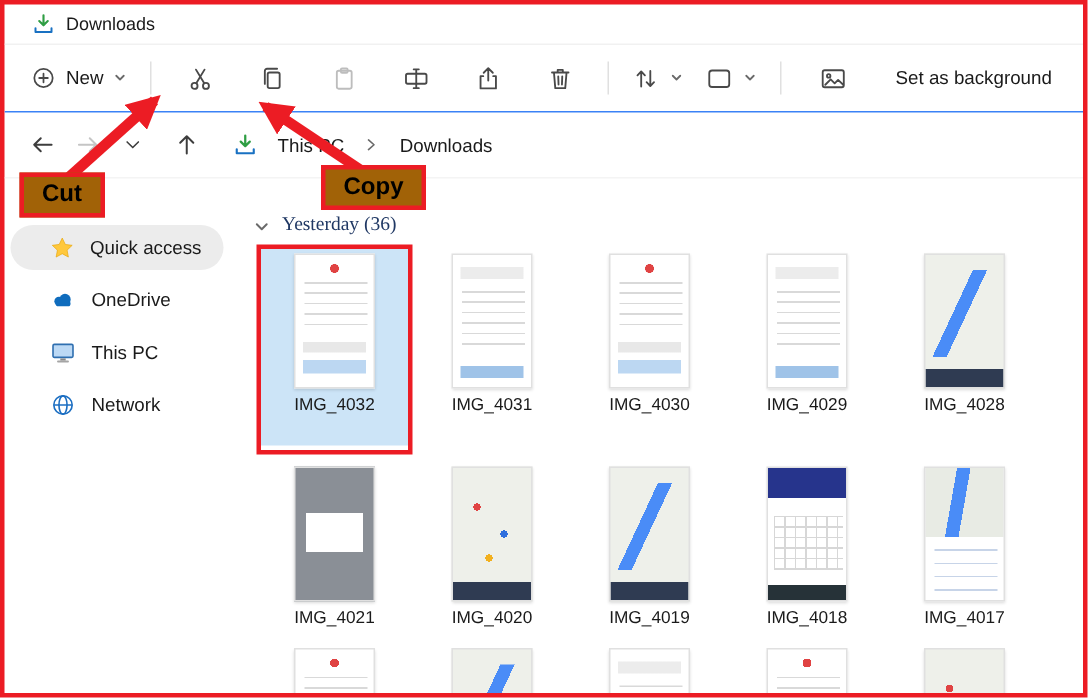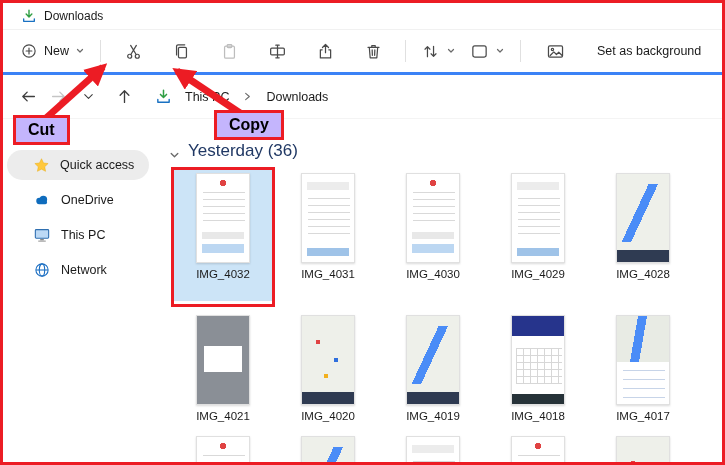--- a/index.html
+++ b/index.html
@@ -10,21 +10,21 @@
     -webkit-font-smoothing: antialiased;
   }
   .window {
     position:relative; width:725px; height:465px;
     border:3px solid #ec1c24; background:#fff; overflow:hidden;
   }
   
   .titlebar { height:27px; display:flex; align-items:center; padding-left:12px; border-bottom:1px solid #f1f1f1; }
   .tab { display:flex; align-items:center; gap:7px; font-size:12px; color:#1a1a1a; padding:2px 6px; }
   
-  .toolbar { height:45px; display:flex; align-items:center; padding-left:10px; border-bottom:3px solid #3b82f6; white-space:nowrap; }
+  .toolbar { height:45px; display:flex; align-items:center; padding-left:10px; border-bottom:1px solid #3b82f6; white-space:nowrap; }
   .tb-btn {
     display:flex; align-items:center; gap:6px; background:none; border:none;
     padding:6px 7px; border-radius:4px; color:#1a1a1a; font-size:12.5px; cursor:default; flex:0 0 auto;
   }
   .icon-btn { width:40px; justify-content:center; margin:0 4px; }
   .sep { width:1px; height:22px; background:#e0e0e0; margin:0 8px; flex:0 0 auto; }
   .ticon { stroke:#494949; fill:none; stroke-width:1.3; stroke-linecap:round; stroke-linejoin:round; }
   .ticon-disabled { stroke:#bdbdbd; }
   .chev { stroke:#6a6a6a; fill:none; stroke-width:1.2; stroke-linecap:round; stroke-linejoin:round; }
   .setbg { margin-left:10px;gap:32px; }
@@ -35,21 +35,21 @@
   .nicon { stroke:#3d3d3d; fill:none; stroke-width:1.4; stroke-linecap:round; stroke-linejoin:round; }
   .nicon-disabled { stroke:#c5c5c5; }
   .address { display:flex; align-items:center; gap:9px; margin-left:16px; font-size:12.5px; color:#1a1a1a; }
   .crumb { padding:3px 4px; border-radius:3px; }
   
   .bodyarea { display:flex; height:343px; }
   .sidebar { width:150px; padding-top:26px; flex:0 0 auto; }
   .side-item { height:30px; display:flex; align-items:center; gap:10px; padding-left:26px; margin:5px 4px 5px 4px; font-size:12.5px; color:#1a1a1a; border-radius:4px; }
   .side-item.selected { background:#ececec;border-radius:15px; }
   .content { flex:1; padding:22px 0 0 12px; position:relative; overflow:hidden; }
-  .group-header { display:flex; align-items:flex-end; gap:8px; font-size:17px; color:#203864; margin-left:4px; }
+  .group-header { display:flex; align-items:flex-end; gap:8px; font-size:13px; color:#203864; margin-left:4px;font-family:Liberation Serif, serif; }
   .tile-row { display:flex; margin-top:10px; margin-left:8px; }
   .tile-row.first { margin-top:8px; }
   .tile { width:100px; display:flex; flex-direction:column; align-items:center; padding-top:4px; position:relative; flex:0 0 auto; margin-right:5px; }
   .tile.selected { background:#cce4f7; padding-bottom:21px; }
   .sel-box { position:absolute; left:-2px; right:-2px; top:-2px; bottom:-6px; border:3px solid #ec1c24; pointer-events:none; }
   .thumb { width:54px; height:90px; border:1px solid #e0e0e0; background:#fff; box-shadow:0 1px 2px rgba(0,0,0,.15); flex:0 0 auto; }
   .tile-label { margin-top:5px; font-size:11.5px; color:#1a1a1a; }
   
   .k-dlg1{ background-image:
       radial-gradient(circle 3px at 50% 9px, #e04343 98%, transparent 100%),
@@ -85,21 +85,21 @@
       repeating-linear-gradient(to bottom, #d7d7d7 0 1px, transparent 1px 7px) no-repeat 4px 32px / 46px 36px,
       linear-gradient(#26348c,#26348c) no-repeat 0 0 / 100% 20px,
       #fff; }
   .k-maplist{ background:
       repeating-linear-gradient(to bottom, #c7d4e8 0 1px, transparent 1px 9px) no-repeat 6px 54px / 42px 30px,
       linear-gradient(100deg, transparent 35%, #4a8cf7 35% 50%, transparent 50%) no-repeat 0 0 / 100% 46px,
       linear-gradient(#e8ebe4,#e8ebe4) no-repeat 0 0 / 100% 46px,
       #fff; }
   
   .callout {
-    position:absolute; z-index:60; background:#c4b5fd; border:3px solid #ec1c24;
+    position:absolute; z-index:60; background:#a16207; border:3px solid #ec1c24;
     font-weight:bold; font-size:16px; color:#000; padding:2px 12px; line-height:1.25;
   }
   .callout-cut { left:10px; top:112px; }
   .callout-copy { left:211px; top:107px; }
   .arrows { position:absolute; left:0; top:0; z-index:55; pointer-events:none; }
 </style>
 </head>
 <body>
 
 <div class="window">

